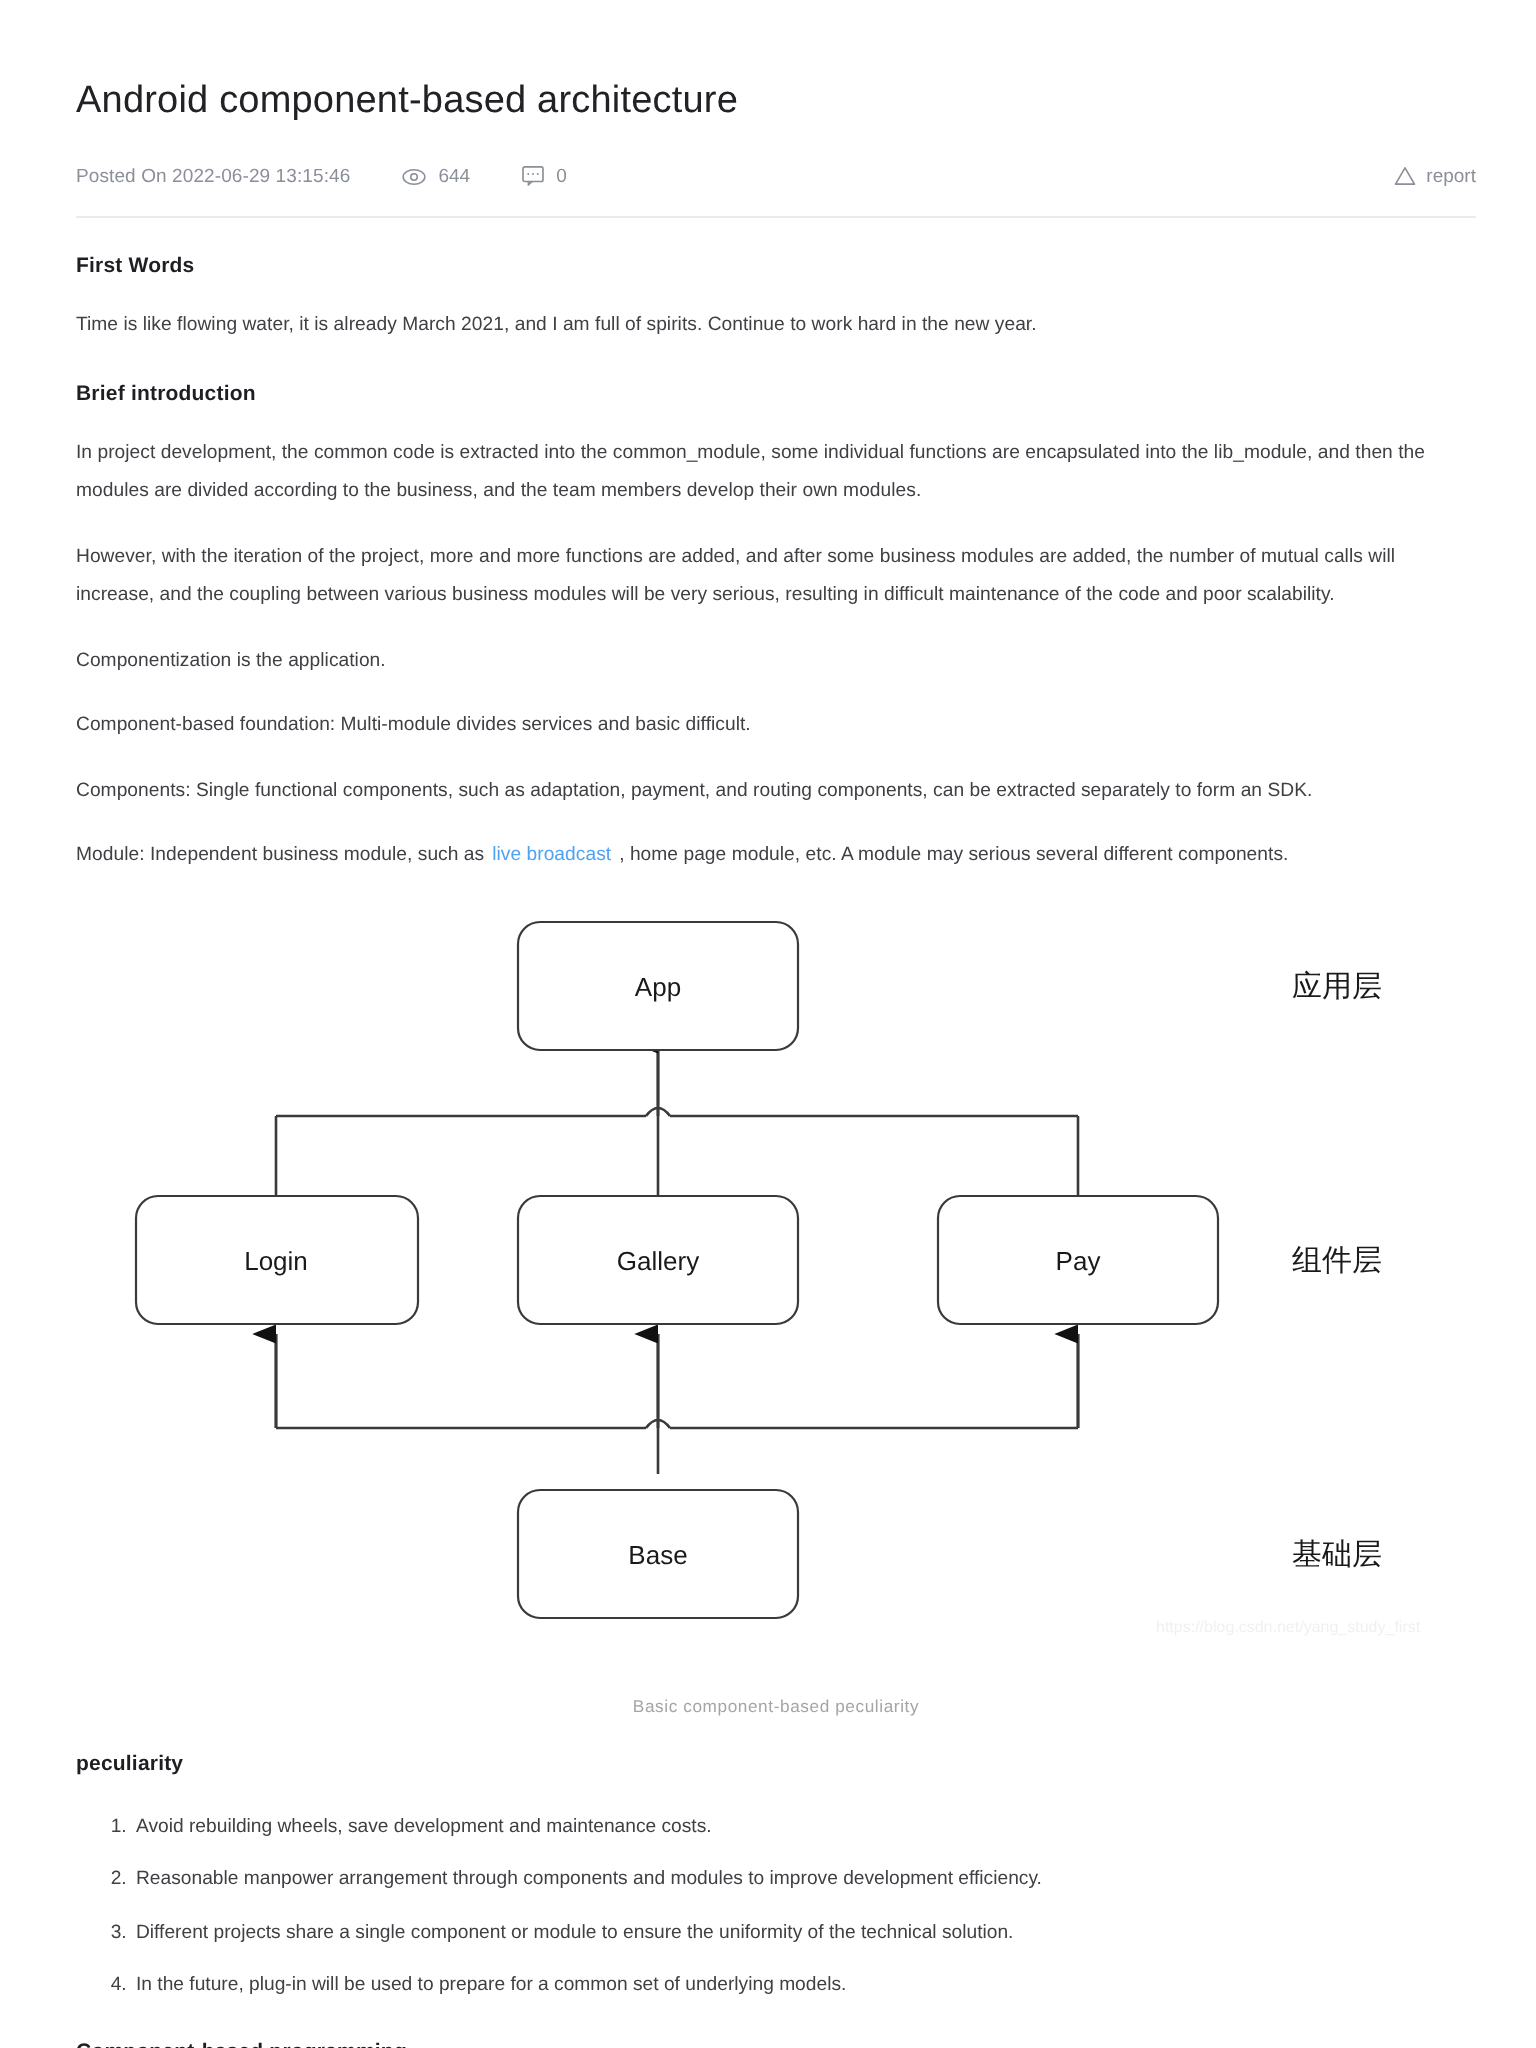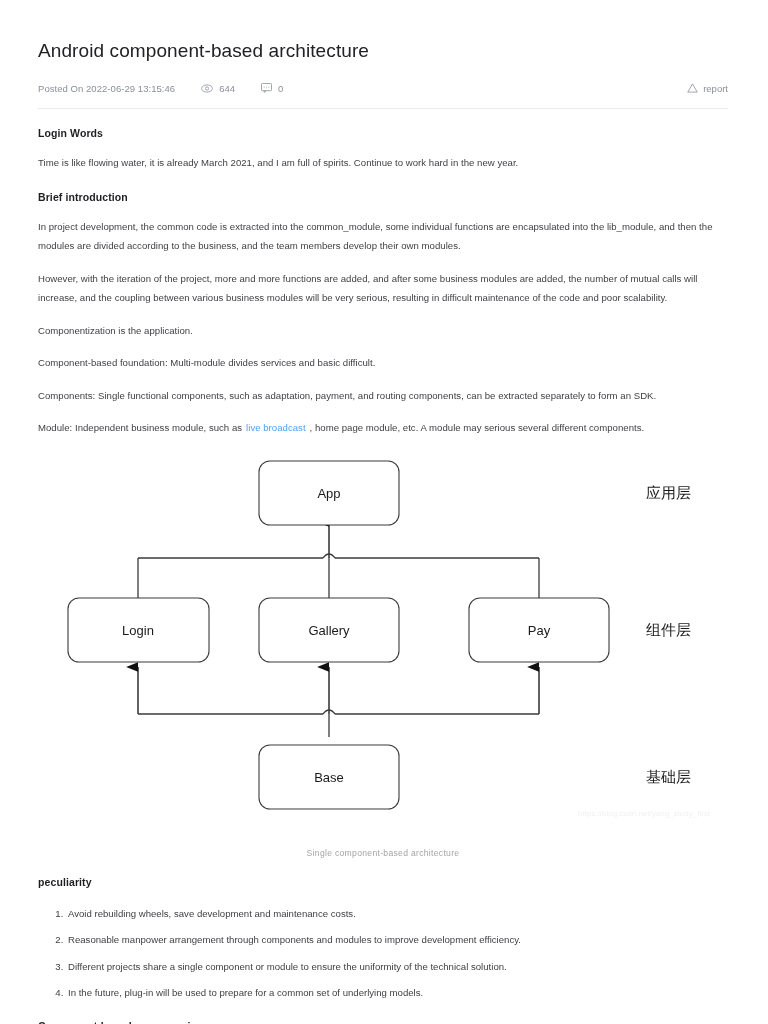--- a/index.html
+++ b/index.html
@@ -12,21 +12,21 @@
     background: #ffffff;
     font-family: "Liberation Sans", sans-serif;
     color: #2b2b2b;
     overflow: hidden;
   }
   .page {
     position: relative;
     width: 768px;
     height: 840px;
     box-sizing: border-box;
-    padding: 30px 40px 0 38px;
+    padding: 30px 30px 0 38px;
   }
 
   
   .article-title {
     font-size: 19px;
     font-weight: 400;
     color: #222226;
     letter-spacing: 0.1px;
     margin: 8px 0 0 0;
     line-height: 26px;
@@ -175,21 +175,21 @@
         <svg width="11" height="10" viewBox="0 0 12 11">
           <path d="M6 1 L11.2 10 L0.8 10 Z" fill="none" stroke="#8a8f99" stroke-width="0.9" stroke-linejoin="round"></path>
         </svg>
       </span>
       <span>report</span>
     </span>
   </div>
 
   <div class="divider"></div>
 
-  <h2 class="h-section">Login Words</h2>
+  <h2 class="h-section">First Words</h2>
   <p class="para">Time is like flowing water, it is already March 2021, and I am full of spirits. Continue to work hard in the new year.</p>
 
   <h2 class="h-section">Brief introduction</h2>
 
   <p class="para">In project development, the common code is extracted into the common_module, some individual functions are encapsulated into the lib_module, and then the modules are divided according to the business, and the team members develop their own modules.</p>
   <p class="para tight"> However, with the iteration of the project, more and more functions are added, and after some business modules are added, the number of mutual calls will increase, and the coupling between various business modules will be very serious, resulting in difficult maintenance of the code and poor scalability.</p>
   <p class="para tight">Componentization is the application.</p>
   <p class="para tight"> Component-based foundation: Multi-module divides services and basic difficult.</p>
   <p class="para tight"> Components: Single functional components, such as adaptation, payment, and routing components, can be extracted separately to form an SDK.</p>
   <p class="para tight"><span> Module: Independent business module, such as</span><a class="inline-link" href="#">live broadcast</a><span>, home page module, etc. A module may serious several different components.</span></p>
@@ -251,21 +251,21 @@
       </g>
 
       <text class="layer-label" x="646" y="46">应用层</text>
       <text class="layer-label" x="646" y="183">组件层</text>
       <text class="layer-label" x="646" y="330">基础层</text>
 
       <text class="watermark" x="578" y="364">https://blog.csdn.net/yang_study_first</text>
     </svg>
   </div>
 
-  <div class="caption">Single component-based architecture</div>
+  <div class="caption">Basic component-based peculiarity</div>
 
   <h2 class="h-section">peculiarity</h2>
   <ol class="feature-list">
     <li>Avoid rebuilding wheels, save development and maintenance costs.</li>
     <li>Reasonable manpower arrangement through components and modules to improve development efficiency.</li>
     <li>Different projects share a single component or module to ensure the uniformity of the technical solution.</li>
     <li>In the future, plug-in will be used to prepare for a common set of underlying models.</li>
   </ol>
 
   <h2 class="h-section">Component-based programming</h2>

